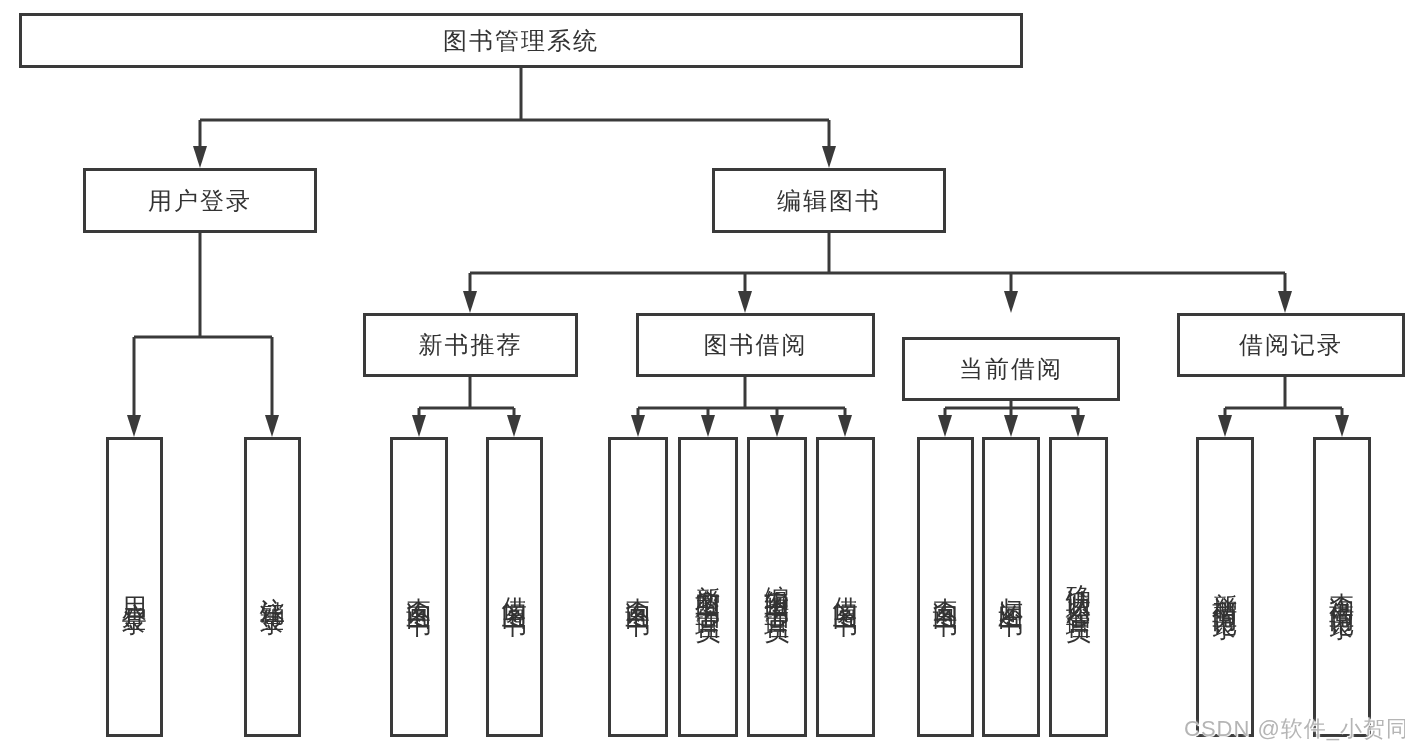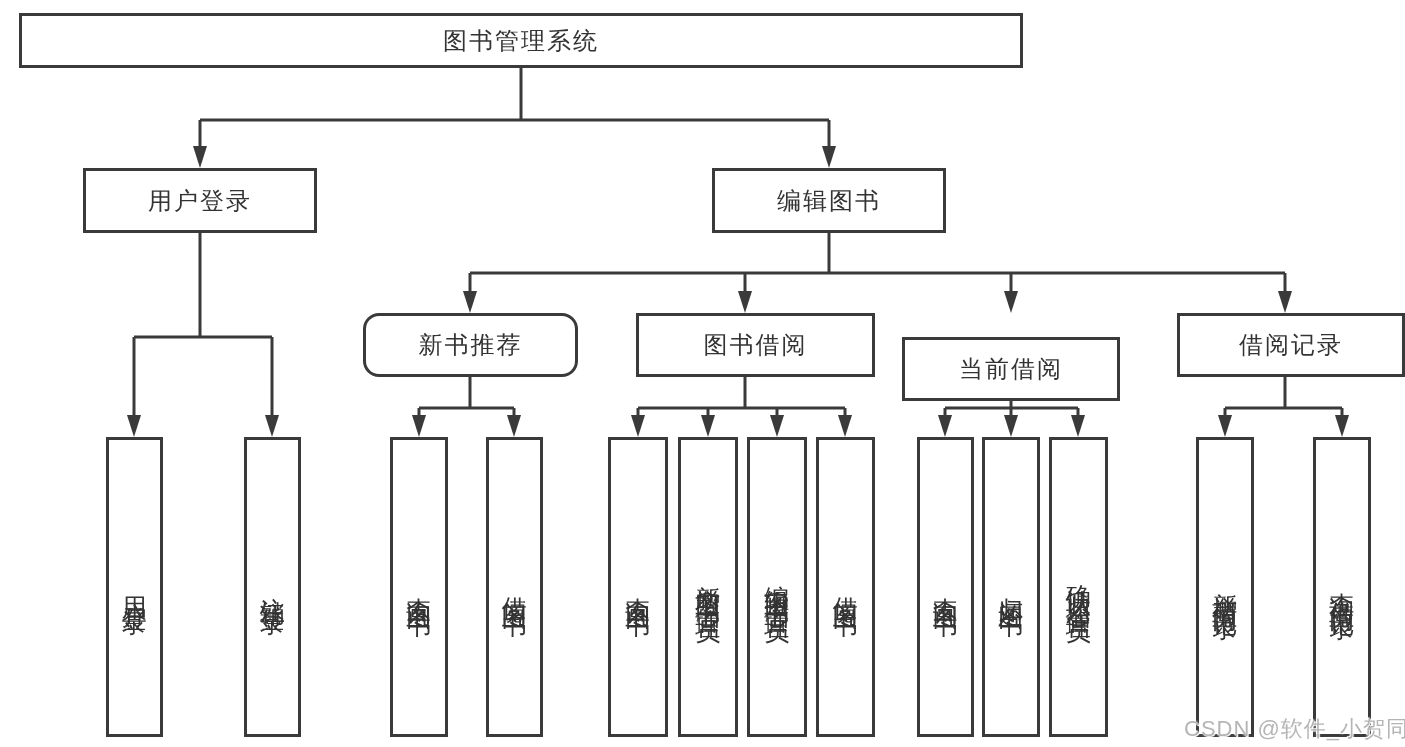--- a/index.html
+++ b/index.html
@@ -119,21 +119,21 @@
     <span>图书管理系统</span>
   </div>
 
   <div class="node h" style="left:83px; top:168px; width:234px; height:65px;">
     <span>用户登录</span>
   </div>
   <div class="node h" style="left:712px; top:168px; width:234px; height:65px;">
     <span>编辑图书</span>
   </div>
 
-  <div class="node h" style="left:363px; top:313px; width:215px; height:64px;border-radius:16px;">
+  <div class="node h" style="left:363px; top:313px; width:215px; height:64px;">
     <span>新书推荐</span>
   </div>
   <div class="node h" style="left:636px; top:313px; width:239px; height:64px;">
     <span>图书借阅</span>
   </div>
   <div class="node h" style="left:902px; top:313px; width:218px; height:64px;margin-top:24px;">
     <span>当前借阅</span>
   </div>
   <div class="node h" style="left:1177px; top:313px; width:228px; height:64px;">
     <span>借阅记录</span>

